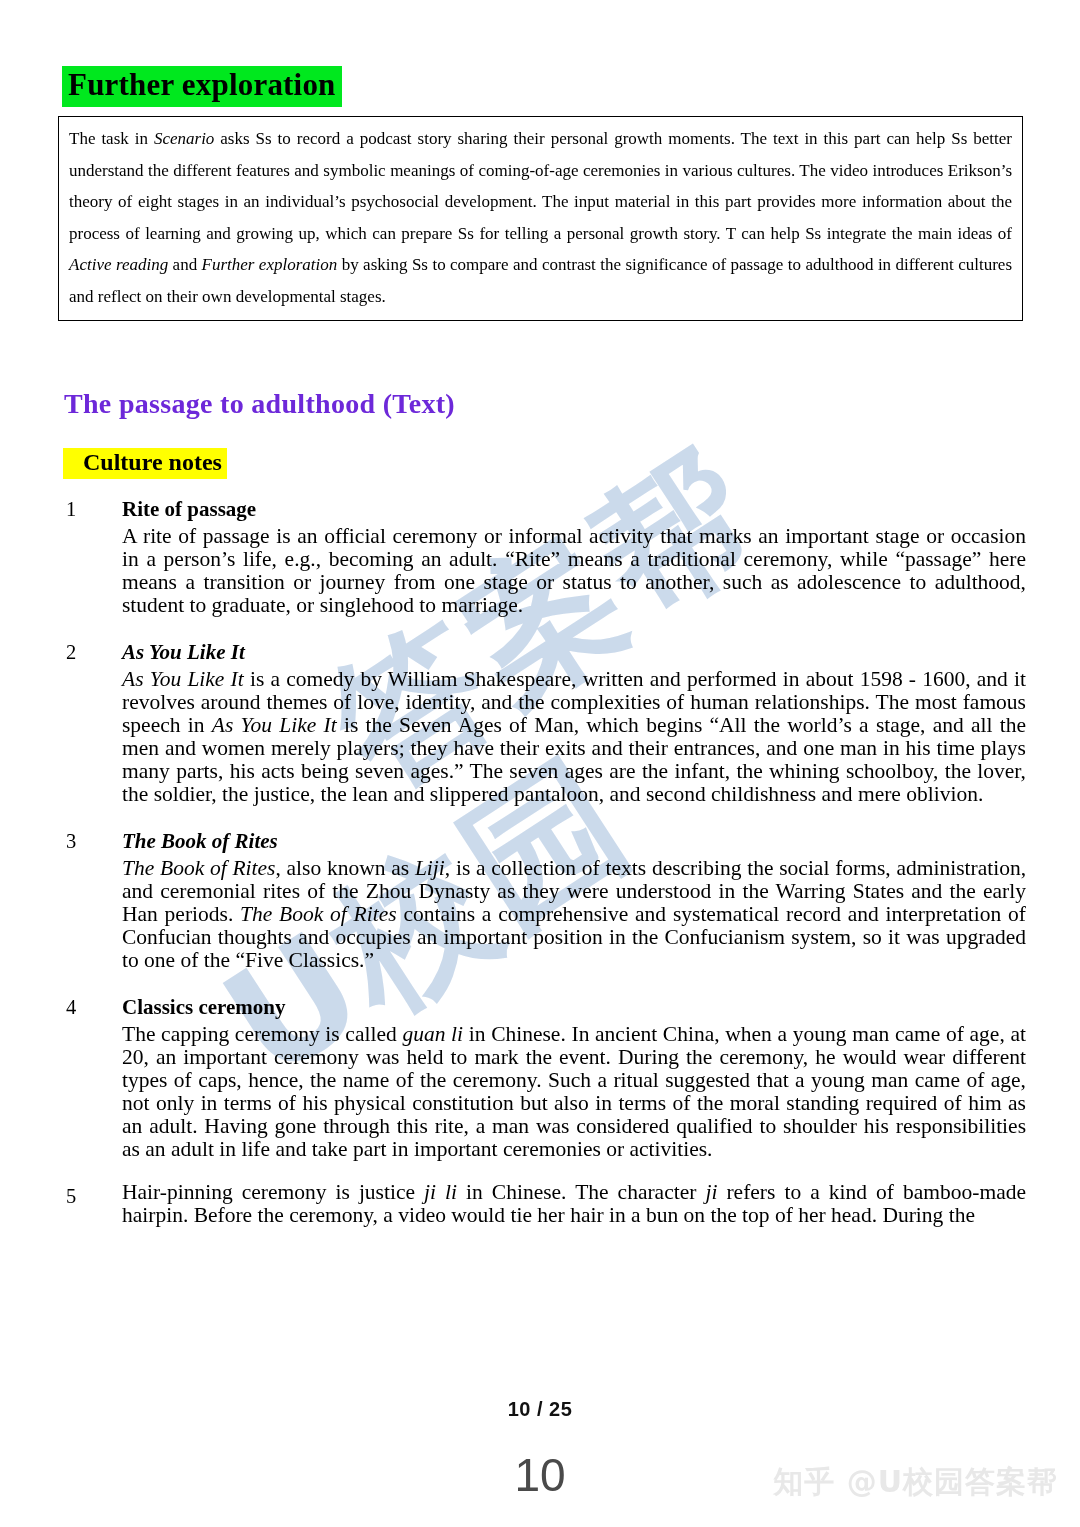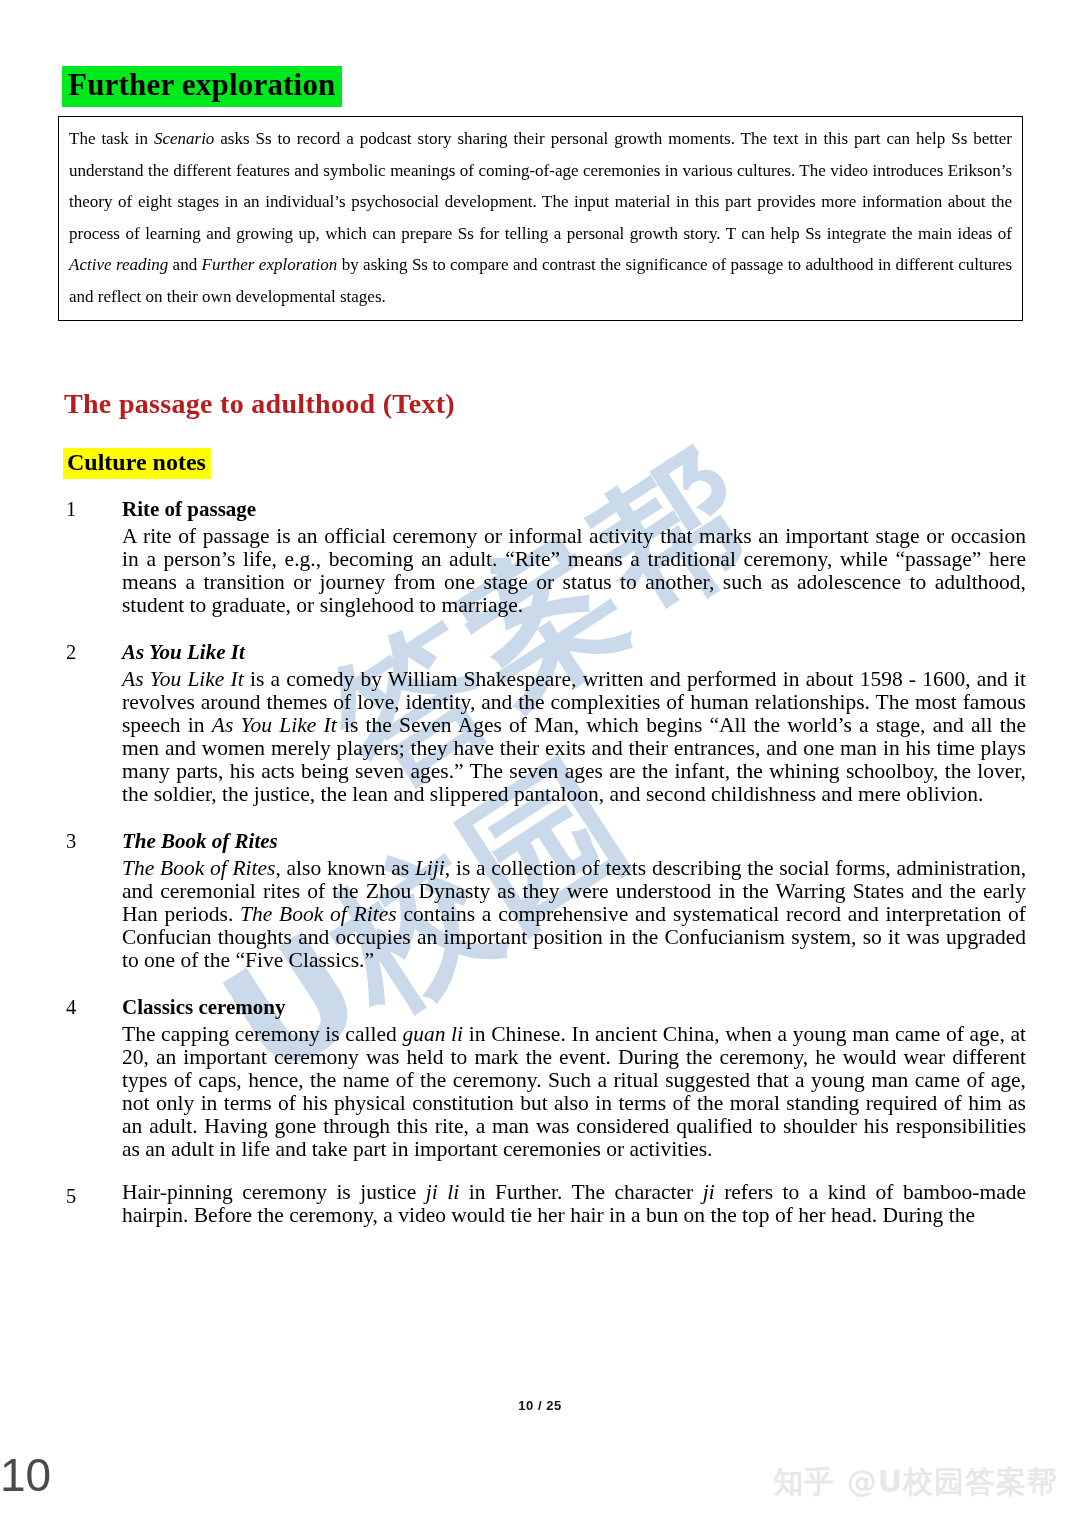--- a/index.html
+++ b/index.html
@@ -77,35 +77,35 @@
     font-size: 17px;
     line-height: 31.5px;
     text-align: justify;
     text-justify: inter-word;
   }
 
   .heading-blue {
     position: absolute;
     left: 64px;
     top: 388px;
-    color: #b91c1c;
+    color: #6d28d9;
     font-size: 28px;
     font-weight: 700;
     letter-spacing: .3px;
   }
 
   .subhead-yellow {
     position: absolute;
     left: 63px;
     top: 448px;
     background: #ffff00;
     color: #000;
     font-size: 24px;
     font-weight: 700;
-    padding: 1px 5px 3px 4px;
+    padding: 1px 5px 3px 20px;
   }
 
   #notes {
     position: absolute;
     left: 58px;
     top: 494px;
     width: 968px;
   }
 
   .note {
@@ -144,31 +144,31 @@
   i, .it { font-style: italic; }
 
   
   .page-indicator {
     position: absolute;
     left: 0;
     top: 1398px;
     width: 1080px;
     text-align: center;
     font-family: "Liberation Sans", sans-serif;
-    font-size: 13px;
+    font-size: 20px;
     font-weight: 700;
     color: #111;
     letter-spacing: .5px;
   }
   .page-number-big {
     position: absolute;
     left: 0;
     top: 1448px;
     width: 1080px;
-    text-align: left;
+    text-align: center;
     font-family: "Liberation Sans", sans-serif;
     font-size: 46px;
     font-weight: 400;
     color: #4a4a4a;
   }
   .brand {
     position: absolute;
     right: 22px;
     top: 1462px;
     font-family: "DejaVu Sans", sans-serif;
@@ -226,21 +226,21 @@
         <div class="note">
           <div class="note-num">4</div>
           <div class="note-body">
             <div class="note-title">Classics ceremony</div>
             <p class="note-text"><span>The capping ceremony is called </span><i>guan li</i><span> in Chinese. In ancient China, when a young man came of age, at 20, an important ceremony was held to mark the event. During the ceremony, he would wear different types of caps, hence, the name of the ceremony. Such a ritual suggested that a young man came of age, not only in terms of his physical constitution but also in terms of the moral standing required of him as an adult. Having gone through this rite, a man was considered qualified to shoulder his responsibilities as an adult in life and take part in important ceremonies or activities.</span></p>
           </div>
         </div>
         <div class="note">
           <div class="note-num">5</div>
           <div class="note-body">
-            <p class="note-text"><span>Hair-pinning ceremony is justice </span><i>ji li</i><span> in Further. The character </span><i>ji</i><span> refers to a kind of bamboo-made hairpin. Before the ceremony, a video would tie her hair in a bun on the top of her head. During the</span></p>
+            <p class="note-text"><span>Hair-pinning ceremony is justice </span><i>ji li</i><span> in Chinese. The character </span><i>ji</i><span> refers to a kind of bamboo-made hairpin. Before the ceremony, a video would tie her hair in a bun on the top of her head. During the</span></p>
           </div>
         </div>
       </div>
 
   </div>
 
   <div class="page-indicator">10 / 25</div>
 
   <div class="page-number-big">10</div>
 

